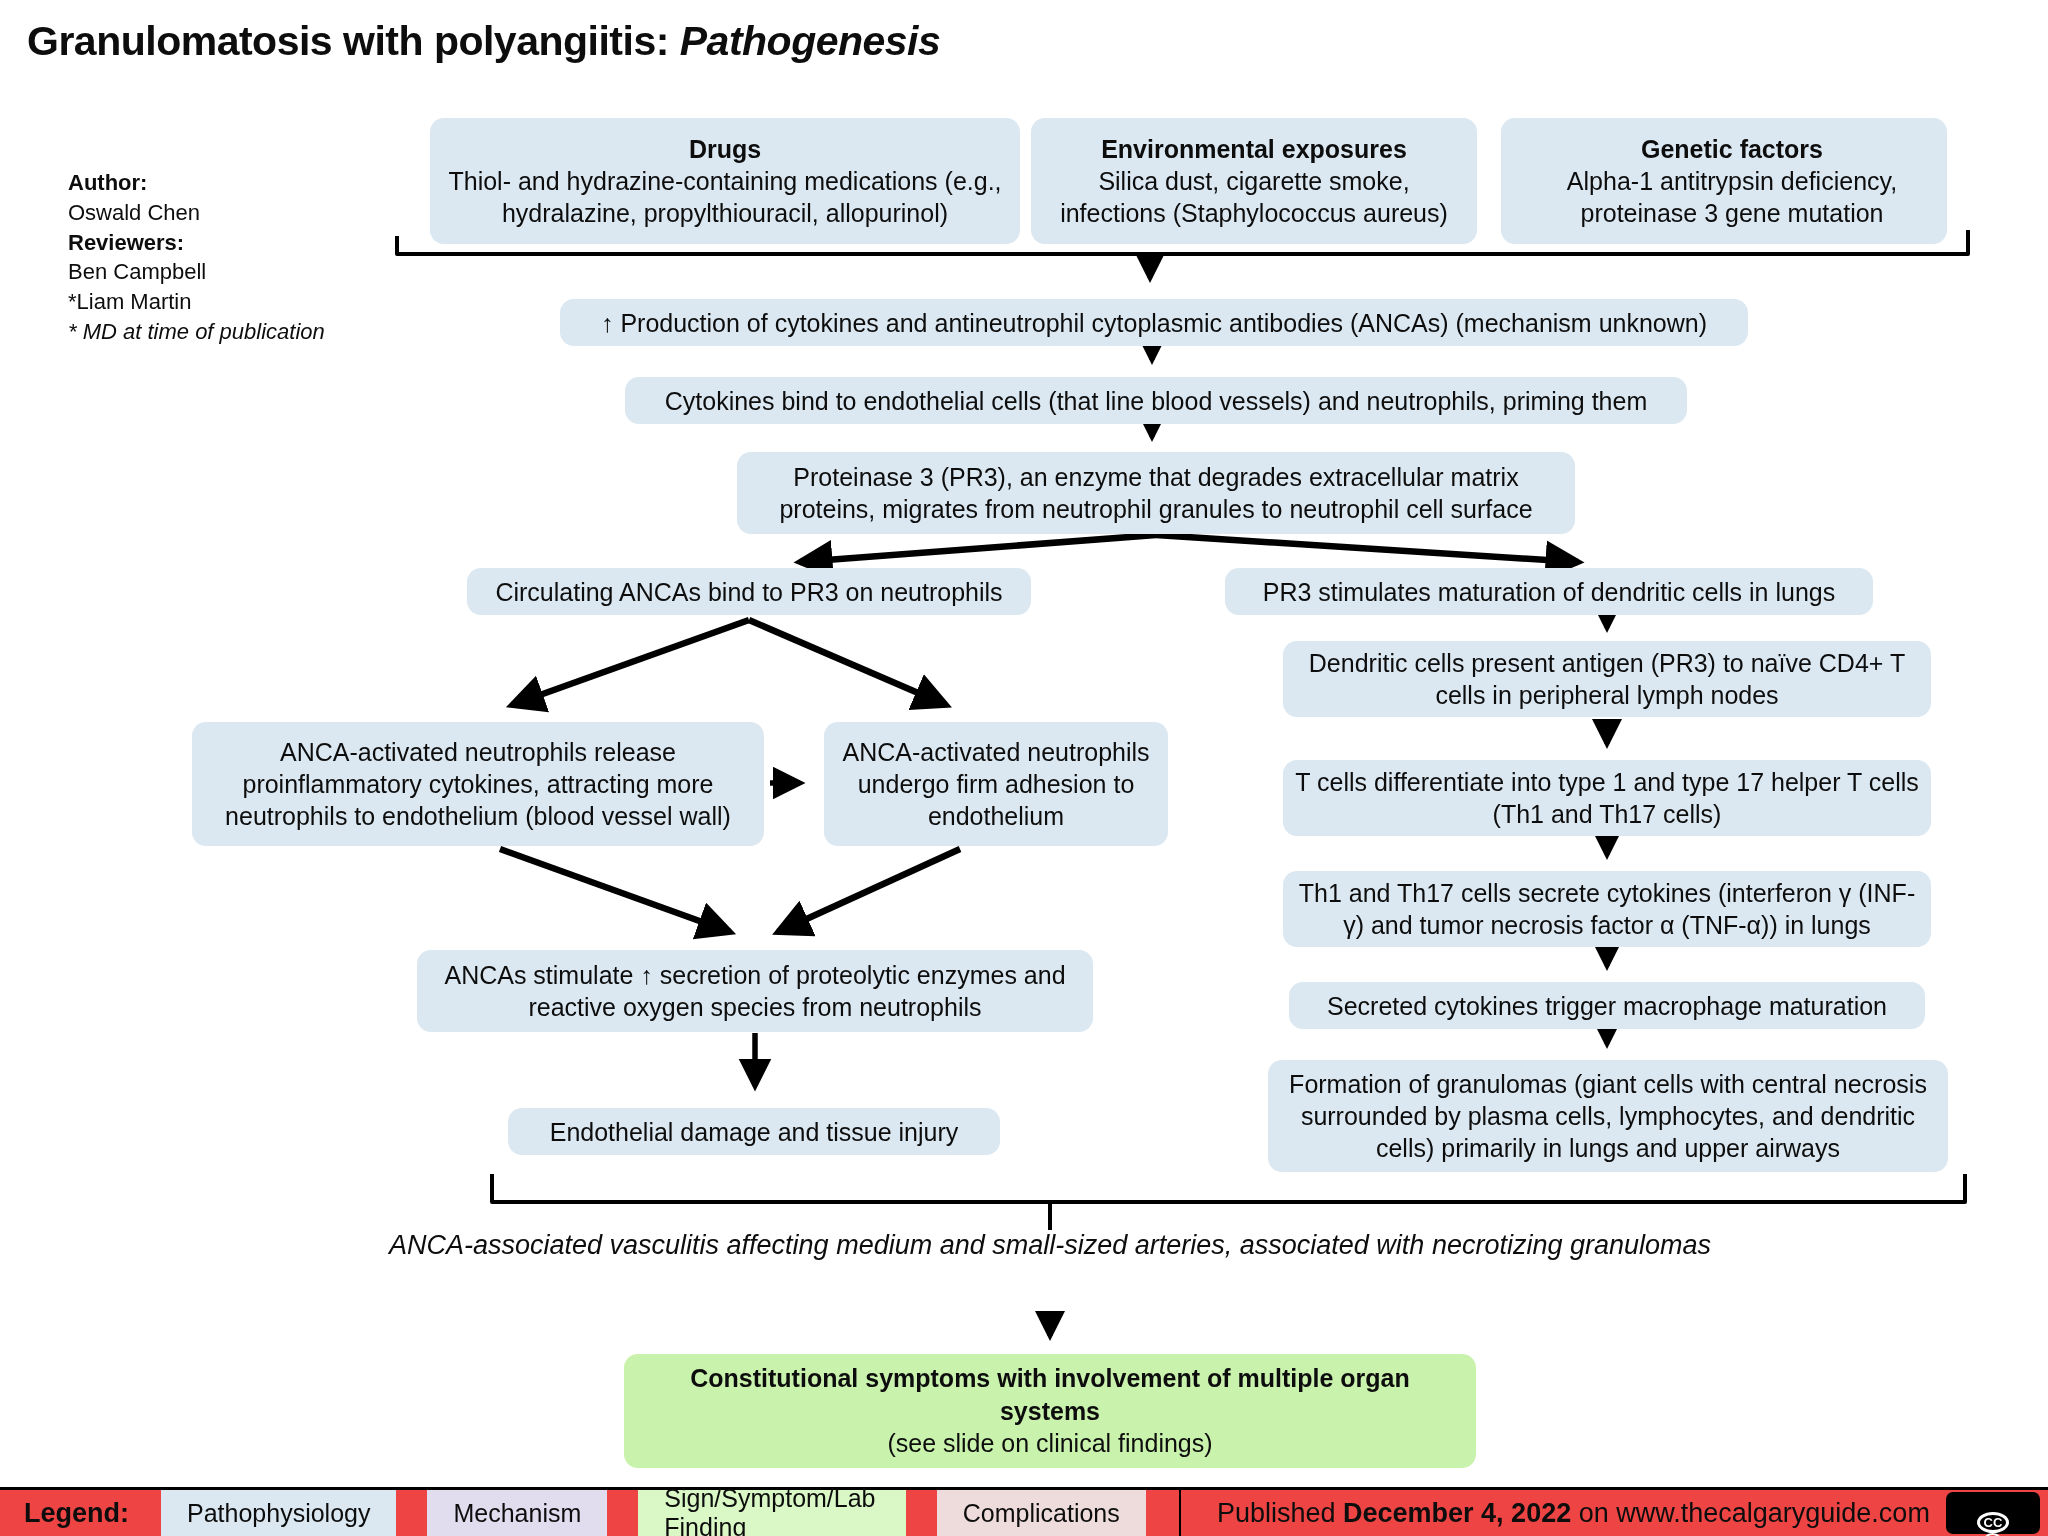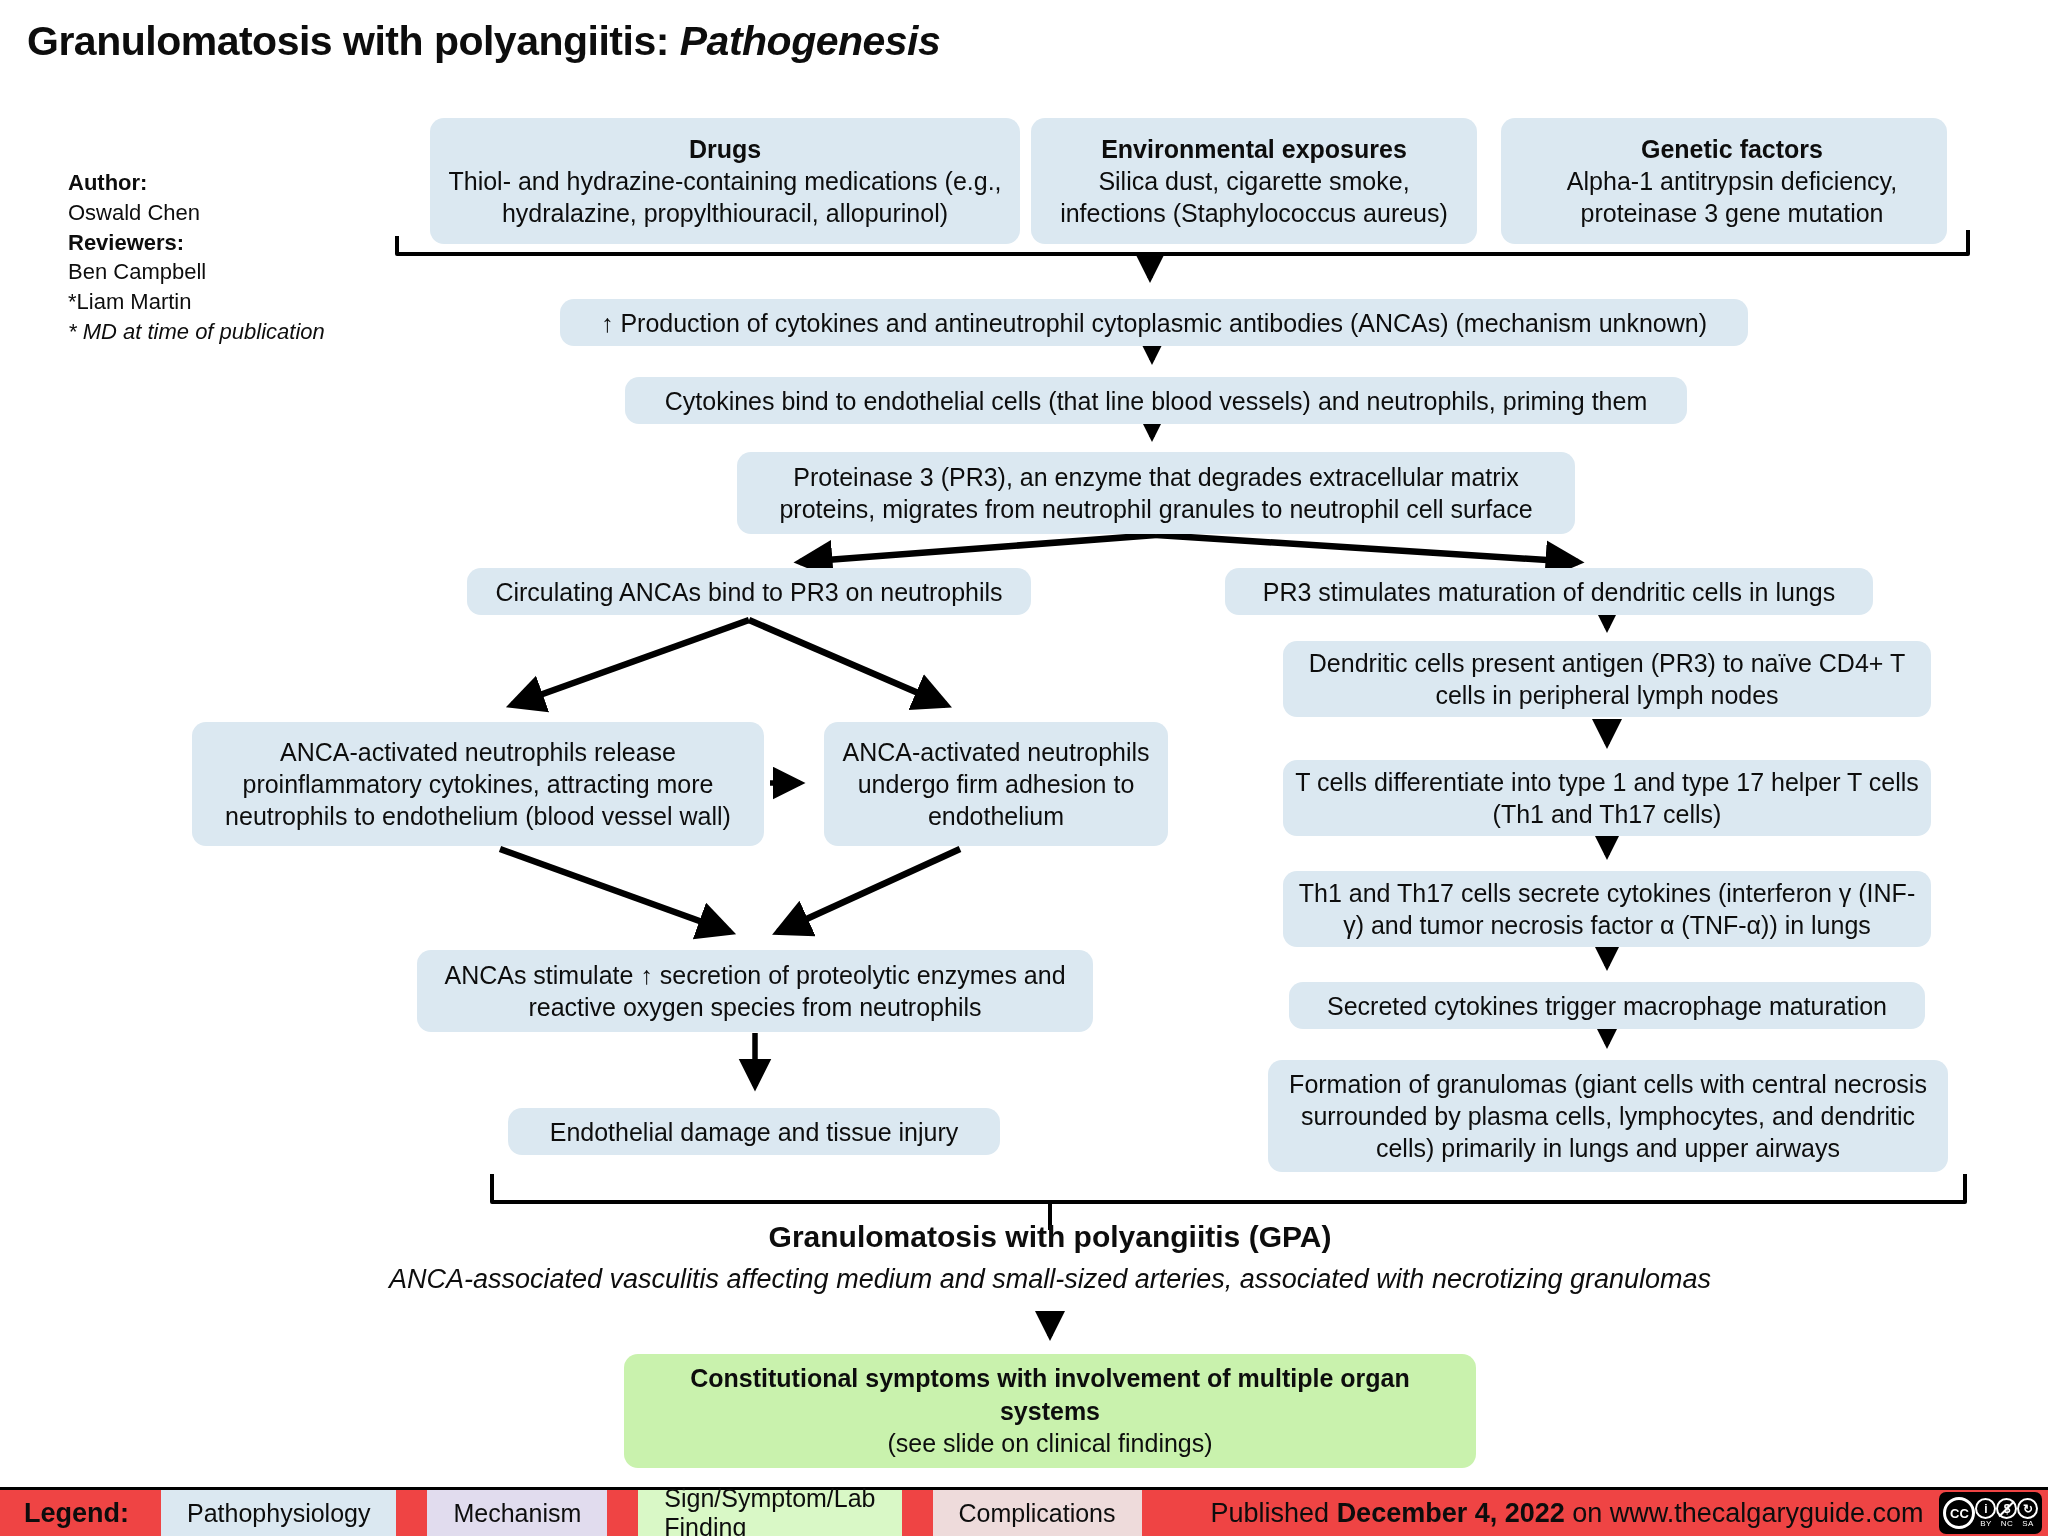--- a/index.html
+++ b/index.html
@@ -38,21 +38,21 @@
   .legend-label{font-size:27px;font-weight:bold;margin-left:24px;margin-right:16px;}
   .chip{
     align-self:stretch;display:flex;align-items:center;justify-content:center;
     font-size:25px;padding:0 26px;margin-right:15px;
   }
   .footer-divider{align-self:stretch;width:3px;background:#000;margin:0 2px;}
   .published{font-size:27px;margin-left:18px;display:flex;align-items:baseline;white-space:pre;}
   .published .b{font-weight:bold;}
   .cc-badge{
     margin-left:auto;margin-right:8px;width:128px;height:42px;background:#000;border-radius:7px;
-    display:flex;align-items:center;justify-content:space-evenly;color:#fff;box-sizing:border-box;padding:5px 4px;
+    display:flex;align-items:center;justify-content:space-evenly;color:#fff;box-sizing:border-box;padding:20px 4px;flex-direction:column;
   }
   .cc-circle{
     width:32px;height:32px;border:3px solid #fff;border-radius:50%;box-sizing:border-box;
     display:flex;align-items:center;justify-content:center;font-size:13px;font-weight:bold;
   }
   .cc-item{display:flex;flex-direction:column;align-items:center;justify-content:center;}
   .cc-item .ic{
     width:21px;height:21px;border:2px solid #fff;border-radius:50%;box-sizing:border-box;
     display:flex;align-items:center;justify-content:center;font-size:12px;font-weight:bold;position:relative;
   }
@@ -138,21 +138,20 @@
   <div class="node" style="left: 508px; top: 1108px; width: 492px; background-color: rgb(219, 232, 241);">Endothelial damage and tissue injury</div>
 
   <div class="node" style="left: 1225px; top: 568px; width: 648px; background-color: rgb(219, 232, 241);">PR3 stimulates maturation of dendritic cells in lungs</div>
   <div class="node" style="left: 1283px; top: 641px; width: 648px; min-height: 76px; background-color: rgb(219, 232, 241);">Dendritic cells present antigen (PR3) to naïve CD4+ T cells in peripheral lymph nodes</div>
   <div class="node" style="left: 1283px; top: 760px; width: 648px; min-height: 76px; background-color: rgb(219, 232, 241);">T cells differentiate into type 1 and type 17 helper T cells (Th1 and Th17 cells)</div>
   <div class="node" style="left: 1283px; top: 871px; width: 648px; min-height: 76px; background-color: rgb(219, 232, 241);">Th1 and Th17 cells secrete cytokines (interferon γ (INF-γ) and tumor necrosis factor α (TNF-α)) in lungs</div>
   <div class="node" style="left: 1289px; top: 982px; width: 636px; background-color: rgb(219, 232, 241);">Secreted cytokines trigger macrophage maturation</div>
   <div class="node" style="left: 1268px; top: 1060px; width: 680px; min-height: 112px; background-color: rgb(219, 232, 241);">Formation of granulomas (giant cells with central necrosis surrounded by plasma cells, lymphocytes, and dendritic cells) primarily in lungs and upper airways</div>
 
   <div class="outcome">
-    <div class="outcome-heading">Granulomatosis with polyangiitis (GPA)</div>
     <div class="outcome-sub">ANCA-associated vasculitis affecting medium and small-sized arteries, associated with necrotizing granulomas</div>
   </div>
   <div class="symptoms" style="background-color: rgb(201, 242, 173);">
     <div class="l1">Constitutional symptoms with involvement of multiple organ systems</div>
     <div class="l2">(see slide on clinical findings)</div>
   </div>
 
   <div class="footer">
     <div class="legend-label">Legend:</div>
     <div class="chip" style="background-color: rgb(219, 232, 241);">Pathophysiology</div>

